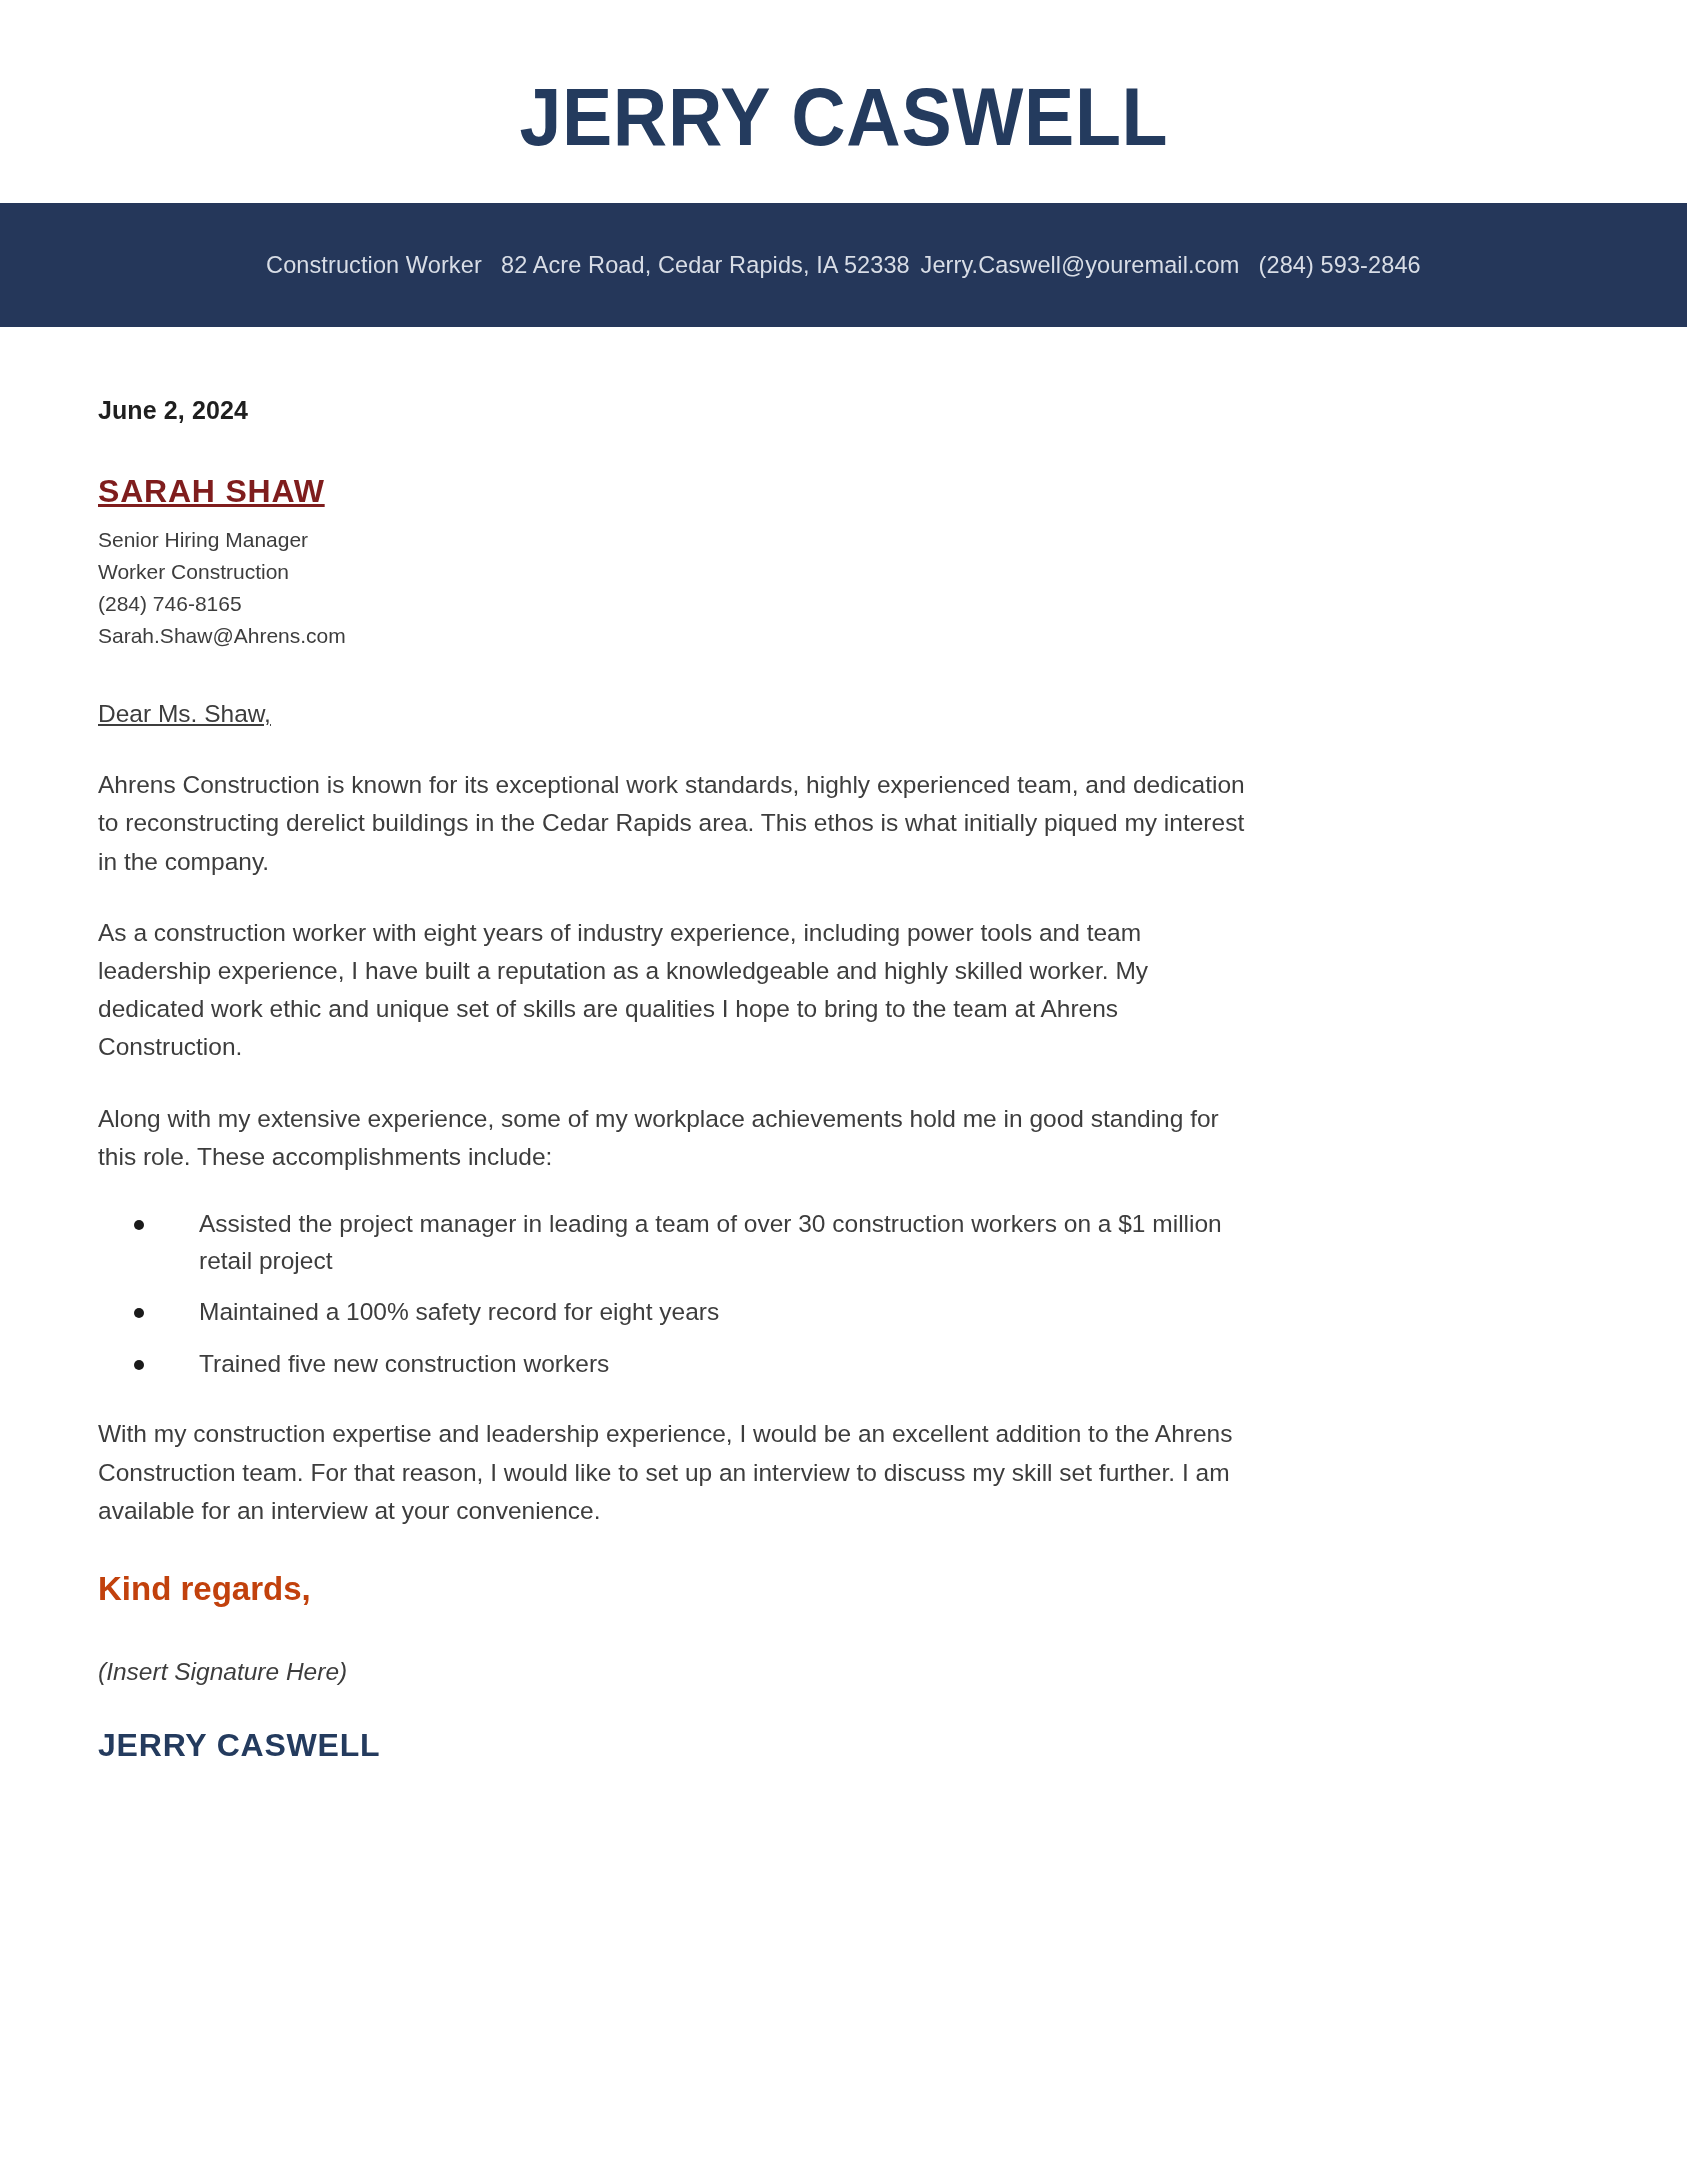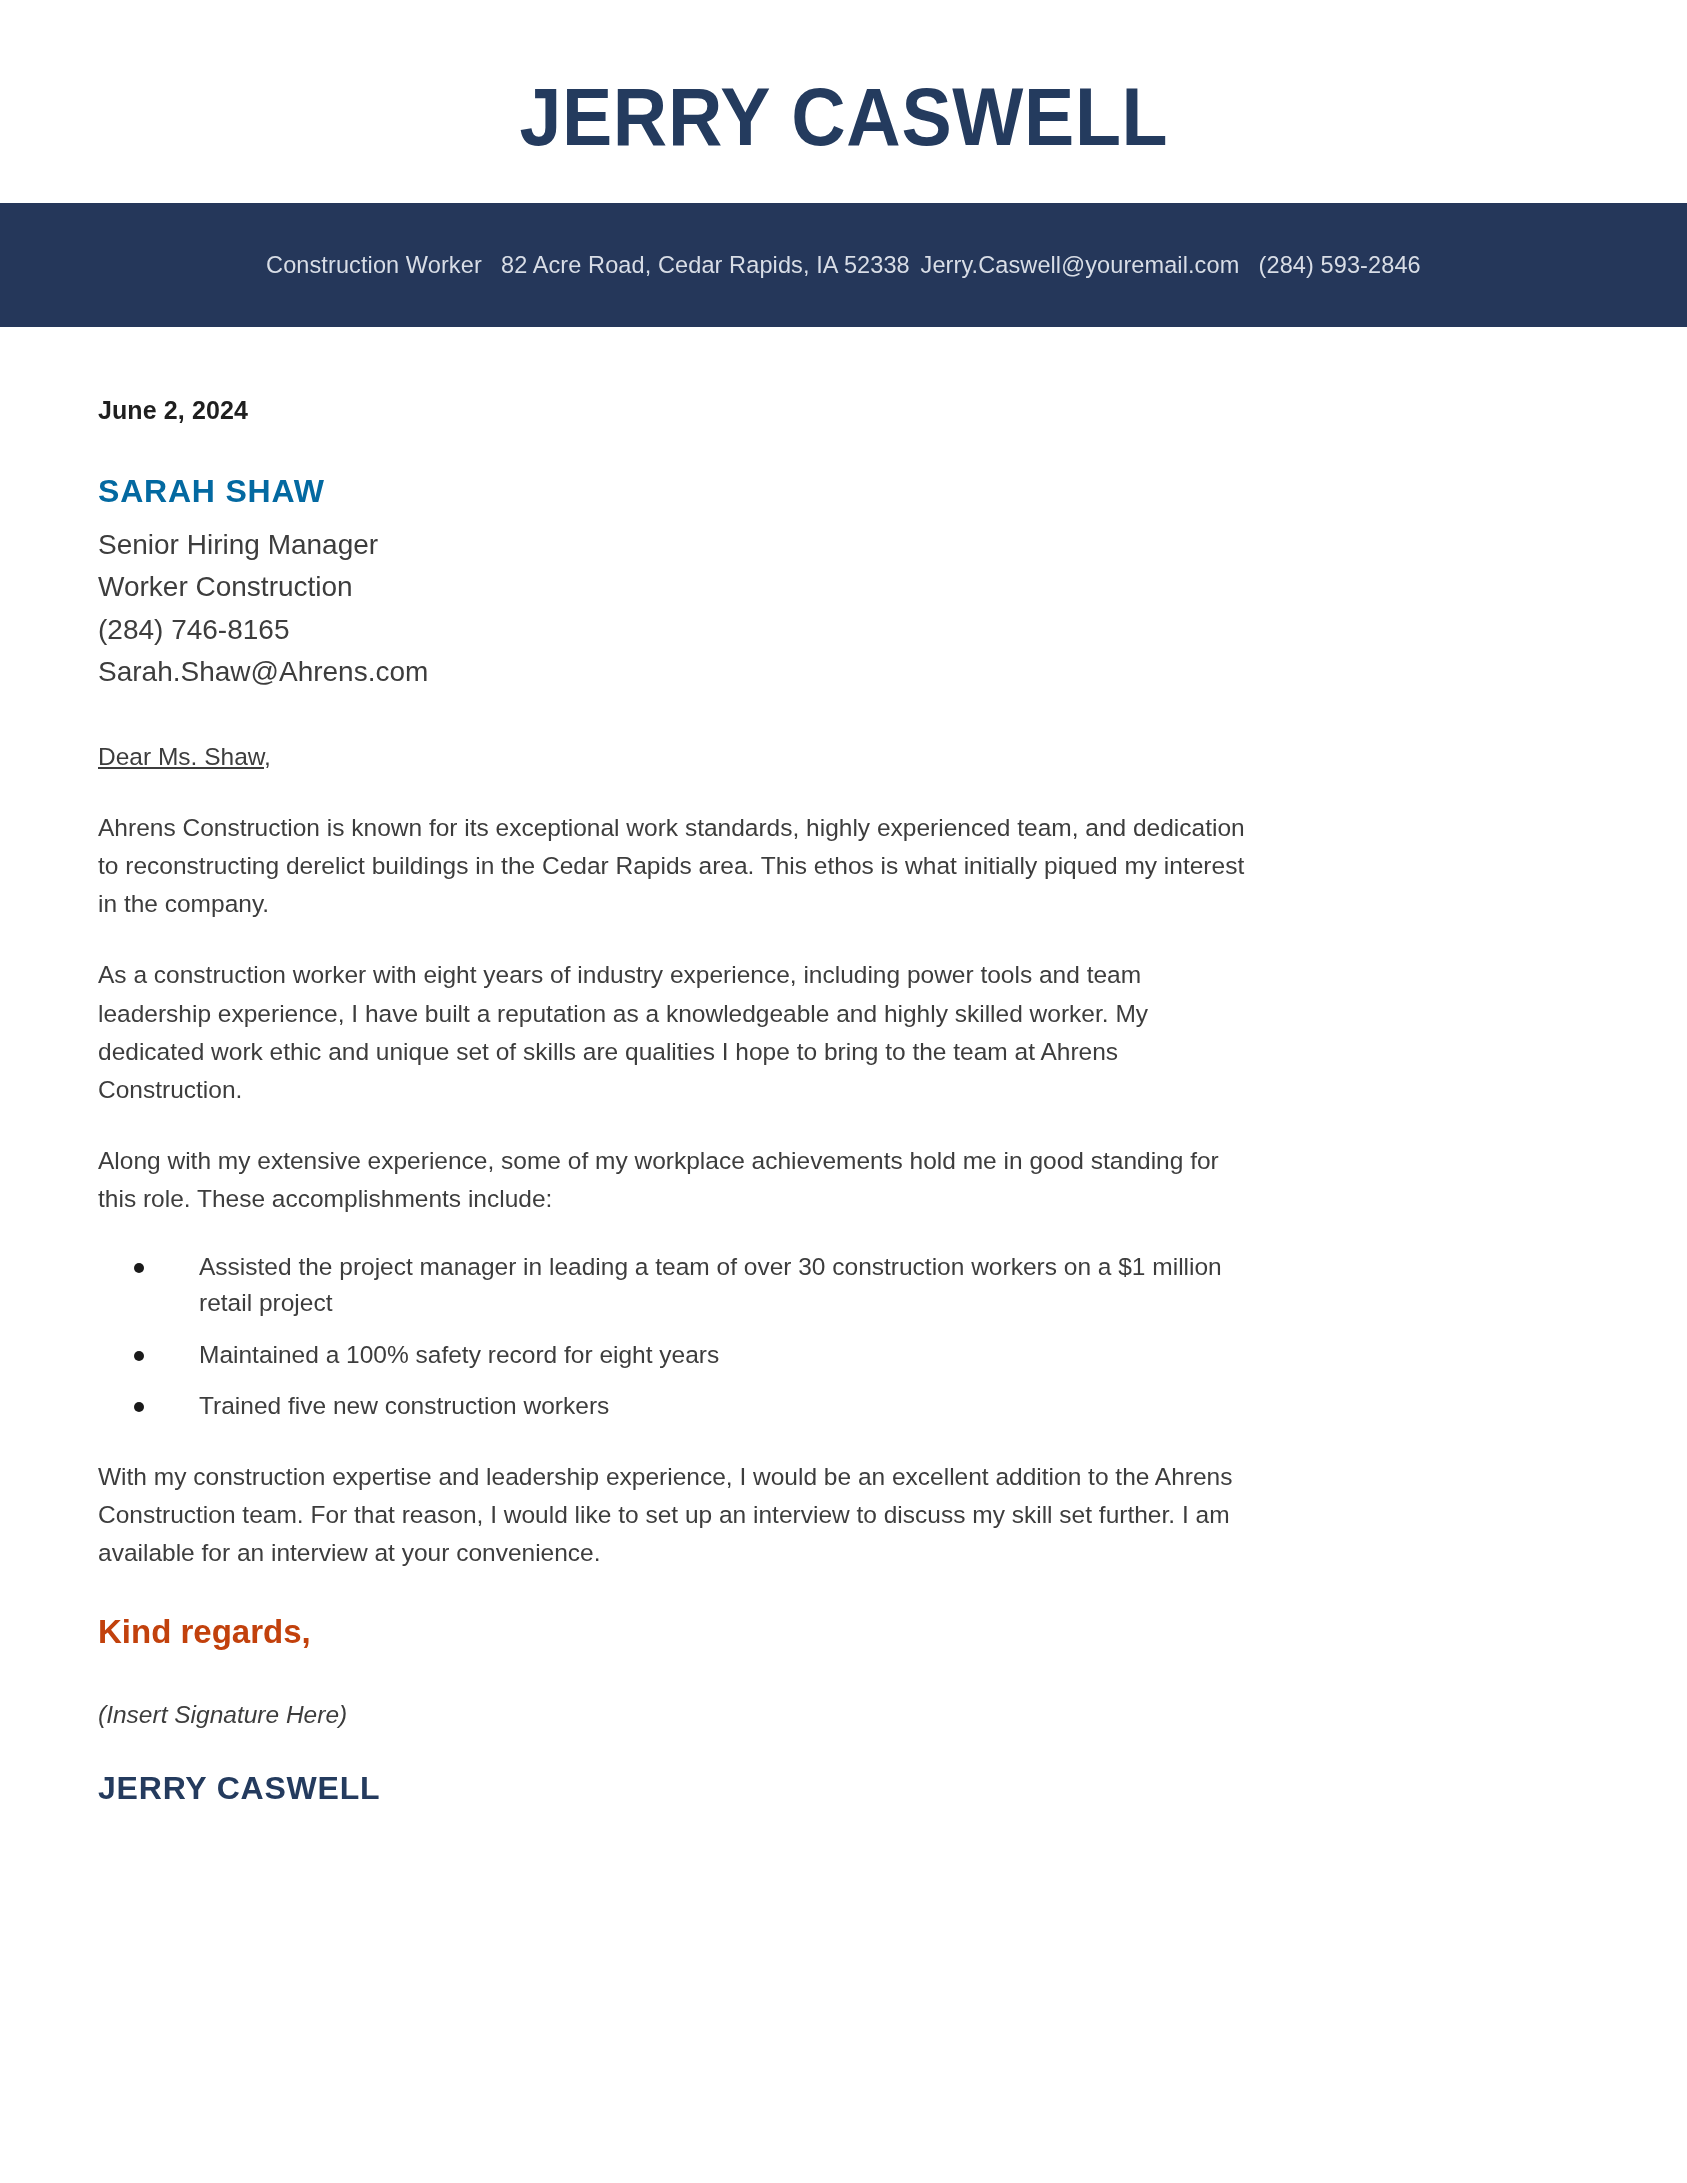--- a/index.html
+++ b/index.html
@@ -93,28 +93,29 @@
     letter-spacing: 0.1px;
   }
 
   .recipient-block {
     margin-top: 49px;
   }
 
   .recipient-name {
     font-size: 32px;
     font-weight: 700;
-    color: #0369a1;
+    color: #7f1d1d;
     letter-spacing: 0.8px;
     line-height: 1.1;
     margin-bottom: 14.6px;
+    text-decoration: underline;
   }
 
   .recipient-detail {
-    font-size: 28px;
+    font-size: 21px;
     font-weight: 400;
     color: #3d3d3d;
     line-height: 1.52;
   }
 
   .salutation {
     margin-top: 45px;
     font-size: 24.5px;
     color: #3d3d3d;
     line-height: 1.5;

